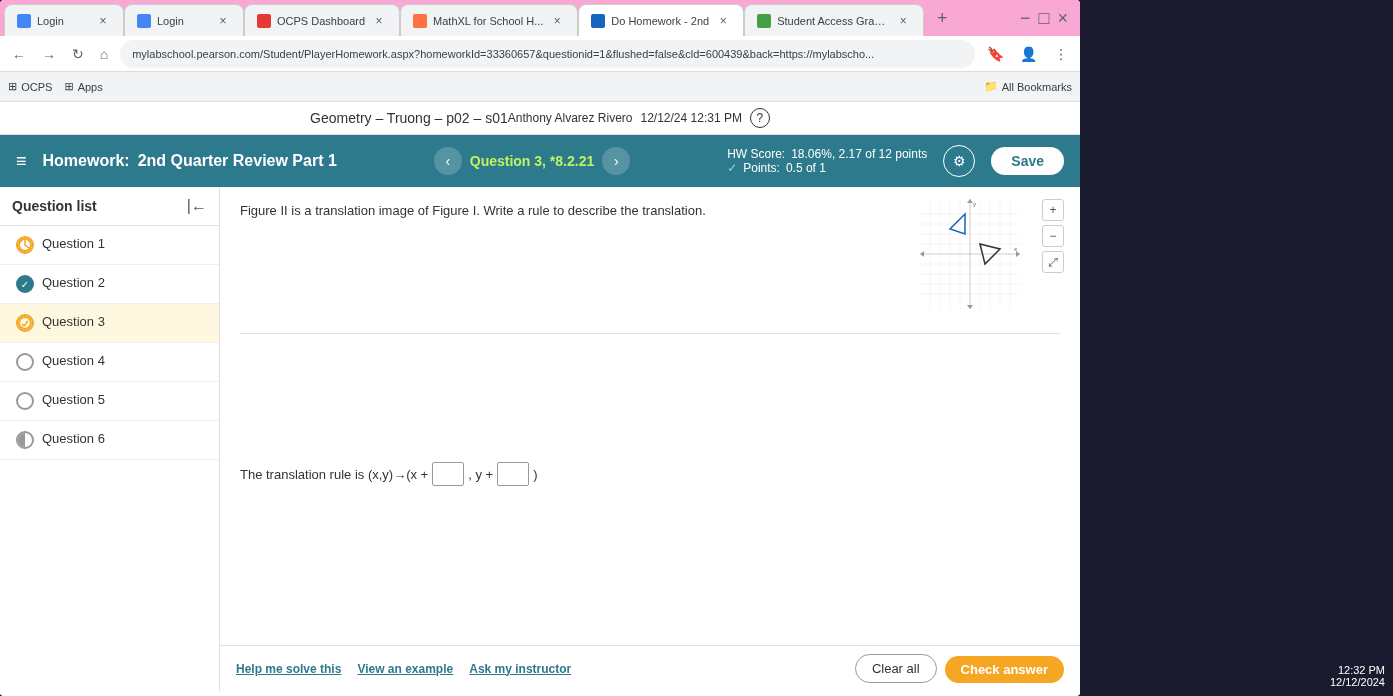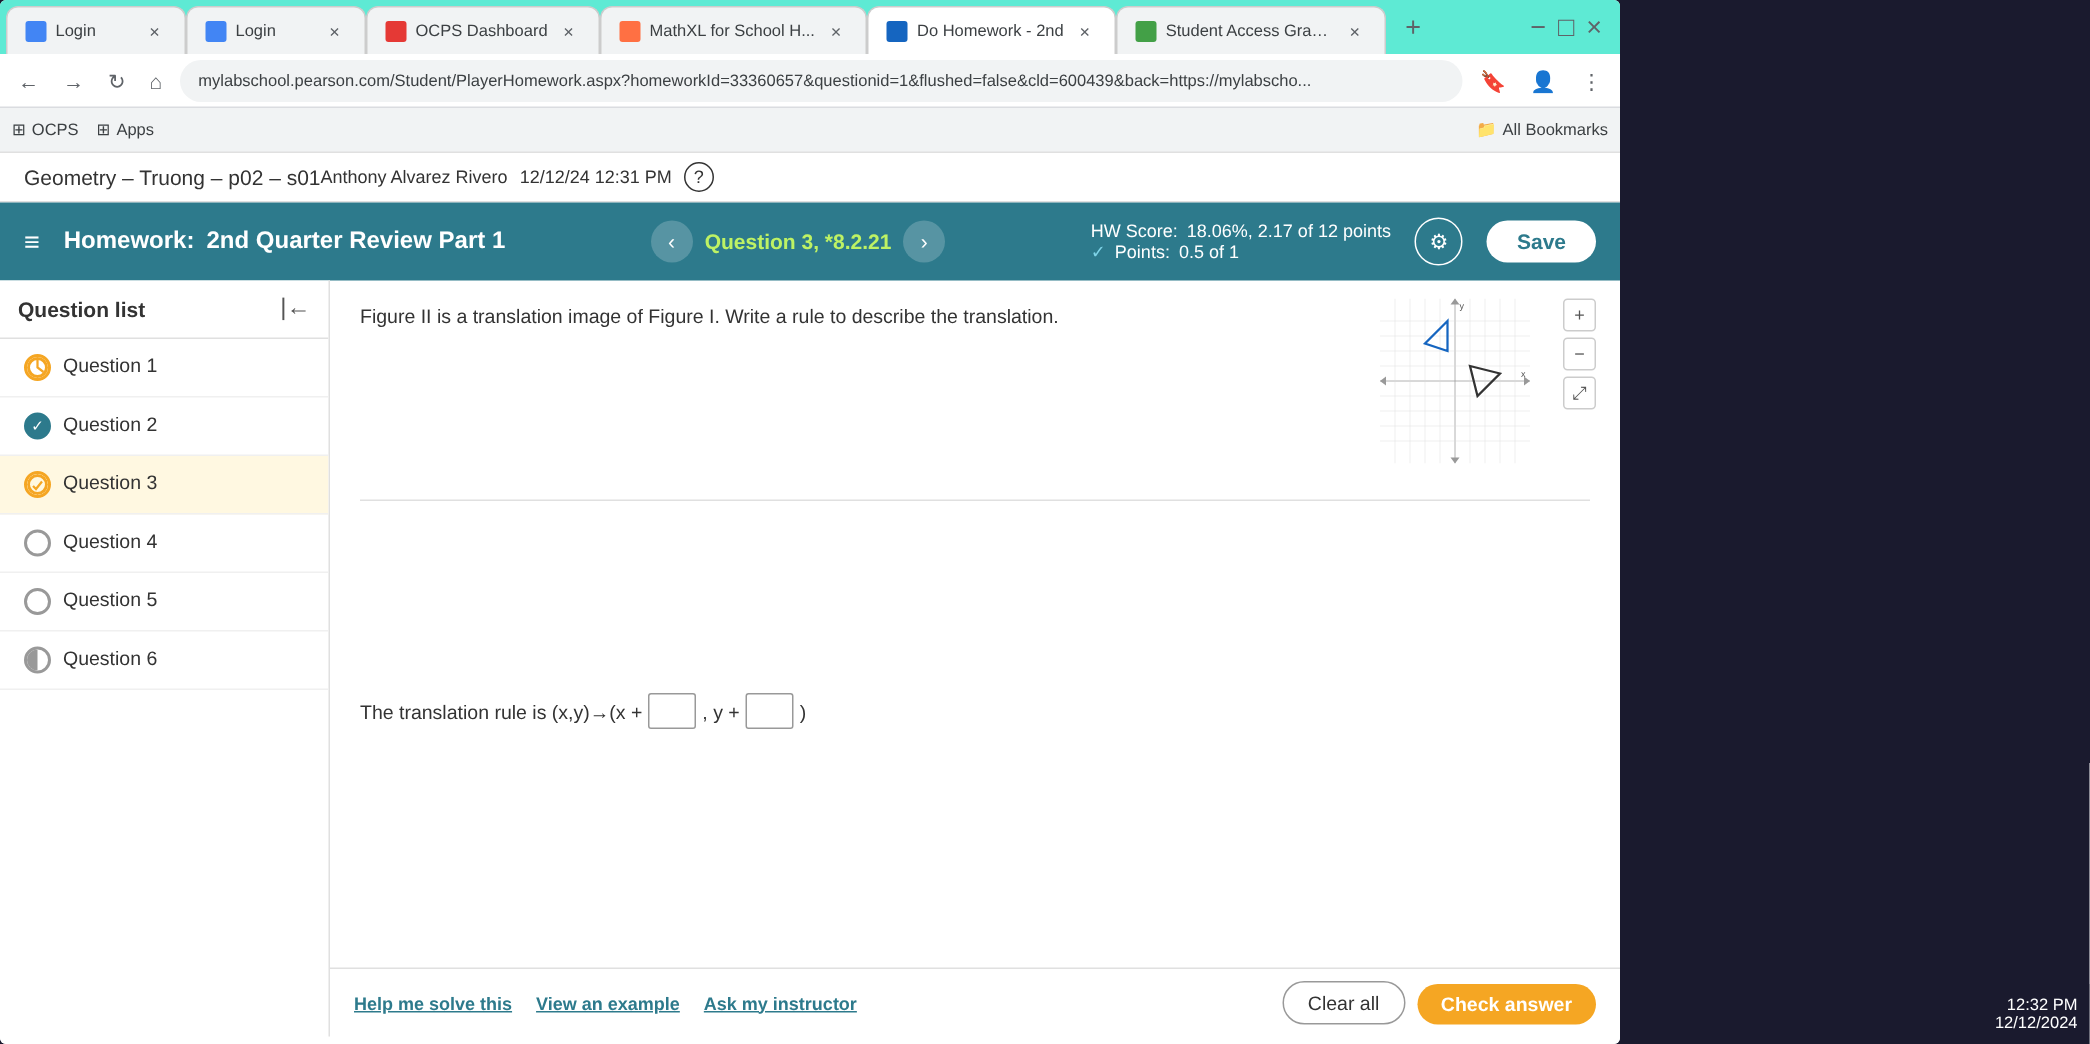--- a/index.html
+++ b/index.html
@@ -2,42 +2,42 @@
 <html><head>
   <meta charset="utf-8">
   <style>
     * { margin: 0; padding: 0; box-sizing: border-box; }
     body { font-family: Arial, sans-serif; background: #1a1a2e; width: 1393px; height: 696px; overflow: hidden; position: relative; }
 
     
     .browser-chrome { background: #f1f3f4; width: 1080px; height: 696px; position: absolute; top: 0; left: 0; border-radius: 4px; overflow: hidden; }
 
     
-    .tab-bar { display: flex; align-items: center; background: #5eead4; height: 36px; padding: 0 4px; gap: 0; }
+    .tab-bar { display: flex; align-items: center; background: #f9a8d4; height: 36px; padding: 0 4px; gap: 0; }
     .tab { display: flex; align-items: center; height: 32px; padding: 0 12px; background: #f1f3f4; border-radius: 8px 8px 0 0; font-size: 11px; color: #3c4043; gap: 6px; min-width: 120px; max-width: 180px; cursor: pointer; border: 1px solid #ccc; border-bottom: none; margin-top: 4px; }
     .tab.active { background: #fff; z-index: 1; }
     .tab-icon { width: 14px; height: 14px; background: #4285f4; border-radius: 2px; flex-shrink: 0; display: flex; align-items: center; justify-content: center; }
     .tab-text { overflow: hidden; text-overflow: ellipsis; white-space: nowrap; font-size: 11px; }
     .tab-close { margin-left: auto; width: 16px; height: 16px; border-radius: 50%; display: flex; align-items: center; justify-content: center; font-size: 12px; color: #5f6368; flex-shrink: 0; }
     .tab-new { width: 28px; height: 28px; border-radius: 50%; display: flex; align-items: center; justify-content: center; font-size: 18px; color: #5f6368; cursor: pointer; margin-left: 4px; }
     .browser-controls { display: flex; align-items: center; gap: 8px; margin-left: auto; padding-right: 8px; }
     .browser-btn { font-size: 18px; color: #5f6368; cursor: pointer; }
 
     
     .address-bar { display: flex; align-items: center; background: #fff; height: 36px; padding: 0 8px; gap: 8px; border-bottom: 1px solid #dadce0; }
     .nav-btn { font-size: 14px; color: #5f6368; cursor: pointer; padding: 4px; border-radius: 50%; }
     .url-box { flex: 1; background: #f1f3f4; border-radius: 20px; height: 28px; display: flex; align-items: center; padding: 0 12px; font-size: 11px; color: #3c4043; overflow: hidden; white-space: nowrap; text-overflow: ellipsis; }
     .bookmarks-bar { display: flex; align-items: center; height: 30px; padding: 0 8px; gap: 12px; font-size: 11px; color: #3c4043; border-bottom: 1px solid #e0e0e0; }
     .bookmark-item { display: flex; align-items: center; gap: 4px; cursor: pointer; }
 
     
     .app-content { background: #fff; height: calc(696px - 36px - 36px - 30px); overflow: hidden; }
 
     
-    .top-bar { display: flex; align-items: center; justify-content: flex-start; padding: 6px 16px; border-bottom: 1px solid #e0e0e0; background: #fff; }
+    .top-bar { display: flex; align-items: center; justify-content: center; padding: 6px 16px; border-bottom: 1px solid #e0e0e0; background: #fff; }
     .course-title { font-size: 14px; color: #333; font-weight: normal; }
     .user-info { display: flex; align-items: center; gap: 8px; font-size: 12px; color: #333; }
 
     
     .hw-header { background: #2d7a8c; display: flex; align-items: center; padding: 0 16px; height: 52px; gap: 16px; }
     .hw-title { color: #fff; font-size: 16px; font-weight: bold; display: flex; align-items: center; gap: 8px; }
     .menu-icon { color: #fff; font-size: 18px; cursor: pointer; }
     .question-nav { display: flex; align-items: center; gap: 8px; margin: 0 auto; }
     .nav-arrow { color: #fff; background: rgba(255,255,255,0.2); border: none; border-radius: 50%; width: 28px; height: 28px; display: flex; align-items: center; justify-content: center; cursor: pointer; font-size: 14px; }
     .question-label { color: #bef264; font-size: 14px; font-weight: bold; }

